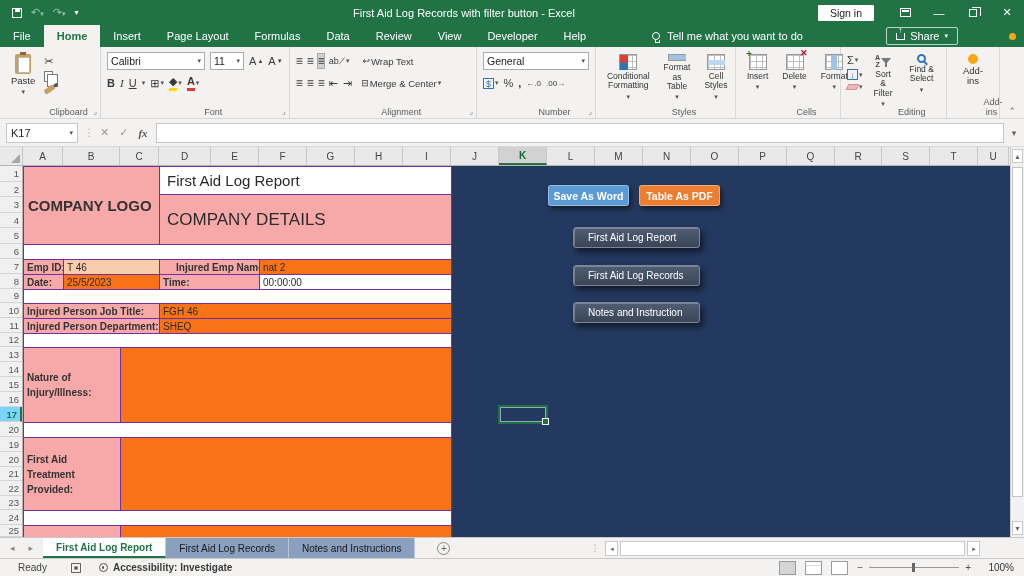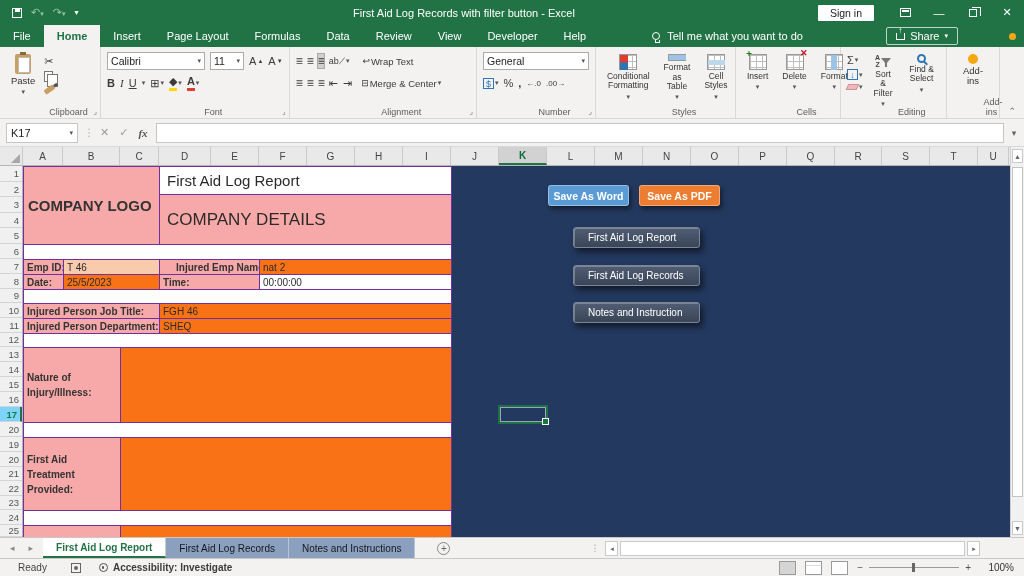--- a/index.html
+++ b/index.html
@@ -501,21 +501,21 @@
   <div class="cell cream" style="left:120px;top:437px;width:332px;height:74px;"></div>
 
   <div class="cell white" style="left:23px;top:510px;width:429px;height:16px;"></div>
   <div class="cell pink" style="left:23px;top:525px;width:98px;height:12px;border-bottom:none;"></div>
   <div class="cell cream" style="left:120px;top:525px;width:332px;height:12px;border-bottom:none;"></div>
 
   <div class="selcell"></div>
 
   <div id="actbtns">
       <div class="actbtn" style="left: 548px; top: 185px; background: rgb(91, 155, 213);">Save As Word</div>
-      <div class="actbtn" style="left: 639px; top: 185px; background: rgb(237, 125, 49);">Save As PDF</div>
+      <div class="actbtn" style="left: 639px; top: 185px; background: rgb(237, 125, 49);">Table As PDF</div>
     </div>
   <div id="navbtns">
       <div class="navbtn" style="top: 227px;">First Aid Log Report</div>
       <div class="navbtn" style="top: 265px;">First Aid Log Records</div>
       <div class="navbtn" style="top: 302px;">Notes and Instruction</div>
     </div>
 
   <div class="vscroll">
     <span class="vs-up">▲</span>
     <span class="vs-thumb"></span>

